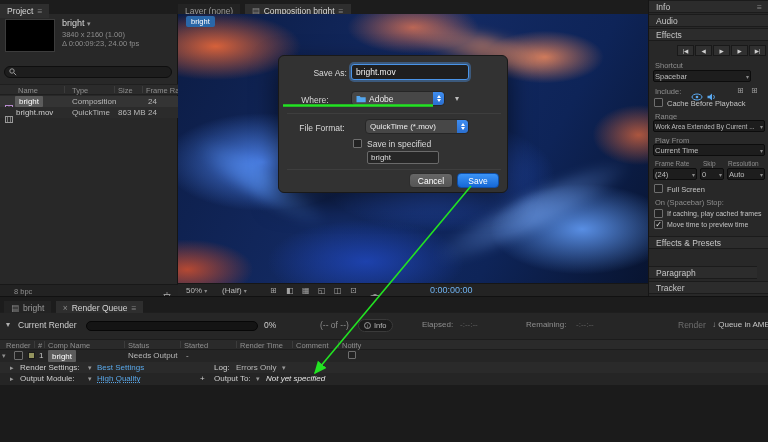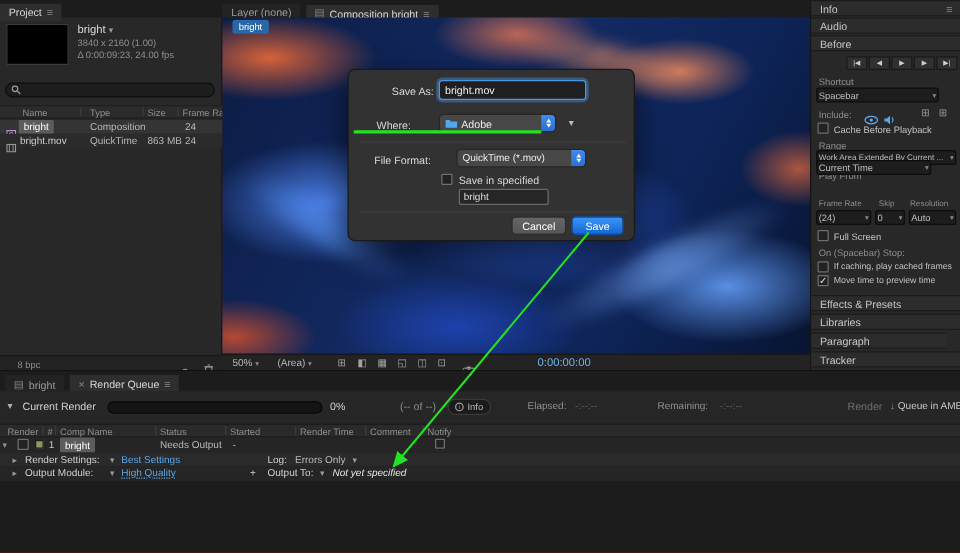--- a/index.html
+++ b/index.html
@@ -138,21 +138,21 @@
       <div class="streak" style="left:48%;top:8%;width:160px;height:26px;background:linear-gradient(90deg,transparent,#ff9a66,transparent);opacity:.55;transform:rotate(12deg)"></div>
       <div class="streak" style="left:52%;top:68%;width:220px;height:30px;background:linear-gradient(90deg,transparent,#7fb0ff,transparent);opacity:.5;transform:rotate(-26deg)"></div>
       <div class="streak" style="left:2%;top:58%;width:150px;height:26px;background:linear-gradient(90deg,transparent,#5d9bff,transparent);opacity:.5;transform:rotate(32deg)"></div>
     </div>
     <div class="abs" style="left:8px;top:16px;height:11px;background:#2a67a8;border-radius:2px;display:inline-flex;align-items:center;padding:0 5px;z-index:2">
       <span class="t75 nw" style="color:#fff">bright</span>
     </div>
 
     <div class="abs" style="left:0;top:283px;width:470px;height:13px;background:#232323;border-top:1px solid #161616">
       <span class="abs t8 c-mid nw" style="left:8px;top:2px"><span>50%</span> <span style="font-size:6px;color:#8a8a8a">▾</span></span>
-      <span class="abs t8 c-mid nw" style="left:44px;top:2px"><span>(Area)</span> <span style="font-size:6px;color:#8a8a8a">▾</span></span>
+      <span class="abs t8 c-mid nw" style="left:44px;top:2px"><span>(Half)</span> <span style="font-size:6px;color:#8a8a8a">▾</span></span>
       <span class="abs t8 nw" style="left:92px;top:2px;color:#a2a2a2">⊞</span>
       <span class="abs t8 nw" style="left:108px;top:2px;color:#a2a2a2">◧</span>
       <span class="abs t8 nw" style="left:124px;top:2px;color:#a2a2a2">▦</span>
       <span class="abs t8 nw" style="left:140px;top:2px;color:#a2a2a2">◱</span>
       <span class="abs t8 nw" style="left:156px;top:2px;color:#a2a2a2">◫</span>
       <span class="abs t8 nw" style="left:172px;top:2px;color:#a2a2a2">⊡</span>
       <span class="abs" style="left:192px;top:3px">
         <svg width="10" height="7" viewBox="0 0 10 7">
             <rect x="0.5" y="1.5" width="9" height="5" rx="1" fill="none" stroke="#a2a2a2" stroke-width="0.8"></rect>
             <circle cx="5" cy="4" r="1.4" fill="none" stroke="#a2a2a2" stroke-width="0.8"></circle>
@@ -207,21 +207,21 @@
 
   <div class="abs panel" style="left:648px;top:0;width:120px;height:296px;border-left:1px solid #151515">
     <div class="hdr abs" style="left:0;top:0;width:120px;height:13px">
       <span>Info</span>
       <span style="color:#8a8a8a">≡</span>
     </div>
     <div class="hdr abs" style="left:0;top:14px;width:120px;height:13px">
       <span>Audio</span>
     </div>
     <div class="hdr abs" style="left:0;top:28px;width:120px;height:13px">
-      <span>Before</span>
+      <span>Effects</span>
     </div>
 
     <div class="tbtn abs" style="left:28px;top:45px">
         <span>|◀</span>
       </div>
     <div class="tbtn abs" style="left:46px;top:45px">
         <span>◀</span>
       </div>
     <div class="tbtn abs" style="left:64px;top:45px">
         <span>▶</span>
@@ -253,21 +253,21 @@
     <span class="abs t8 nw" style="left:88px;top:86px;color:#9a9a9a">⊞</span>
     <span class="abs t8 nw" style="left:102px;top:86px;color:#9a9a9a">⊞</span>
     <span class="abs cb" style="left:5px;top:98px"></span>
     <span class="abs t75 nw" style="left:18px;top:99px;color:#c2c2c2">Cache Before Playback</span>
     <span class="abs t75 c-dim nw" style="left:6px;top:112px">Range</span>
     <div class="dd abs" style="left:4px;top:120px;width:112px;height:12px">
       <span style="font-size:6.5px">Work Area Extended By Current ...</span>
       <span style="font-size:6px;color:#8a8a8a">▾</span>
     </div>
     <span class="abs t75 c-dim nw" style="left:6px;top:136px">Play From</span>
-    <div class="dd abs" style="left:4px;top:128px;width:92px;height:12px">
+    <div class="dd abs" style="left:4px;top:144px;width:112px;height:12px">
       <span>Current Time</span>
       <span style="font-size:6px;color:#8a8a8a">▾</span>
     </div>
     <span class="abs t65 c-dim nw" style="left:6px;top:160px">Frame Rate</span>
     <span class="abs t65 c-dim nw" style="left:54px;top:160px">Skip</span>
     <span class="abs t65 c-dim nw" style="left:79px;top:160px">Resolution</span>
     <div class="dd abs" style="left:4px;top:168px;width:44px;height:12px">
       <span>(24)</span>
       <span style="font-size:6px;color:#8a8a8a">▾</span>
     </div>
@@ -283,23 +283,20 @@
     <span class="abs t75 nw" style="left:18px;top:185px;color:#c2c2c2">Full Screen</span>
     <span class="abs t75 c-dim nw" style="left:6px;top:198px">On (Spacebar) Stop:</span>
     <span class="abs cb" style="left:5px;top:209px"></span>
     <span class="abs t7 nw" style="left:18px;top:210px;color:#c2c2c2">If caching, play cached frames</span>
     <span class="abs cb" style="left:5px;top:220px">
         <span>✓</span>
       </span>
     <span class="abs t7 nw" style="left:18px;top:221px;color:#c2c2c2">Move time to preview time</span>
     <div class="hdr abs" style="left:0;top:236px;width:120px;height:13px">
       <span>Effects &amp; Presets</span>
-    </div>
-    <div class="hdr abs" style="left:0;top:251px;width:120px;height:13px">
-      <span>Libraries</span>
     </div>
     <div class="hdr abs" style="left:0;top:266px;width:108px;height:13px">
       <span>Paragraph</span>
     </div>
     <div class="hdr abs" style="left:0;top:281px;width:120px;height:13px">
       <span>Tracker</span>
     </div>
   </div>
 
   <div class="abs" style="left:0;top:296px;width:768px;height:146px;background:#1e1e1e;border-top:1px solid #111">

